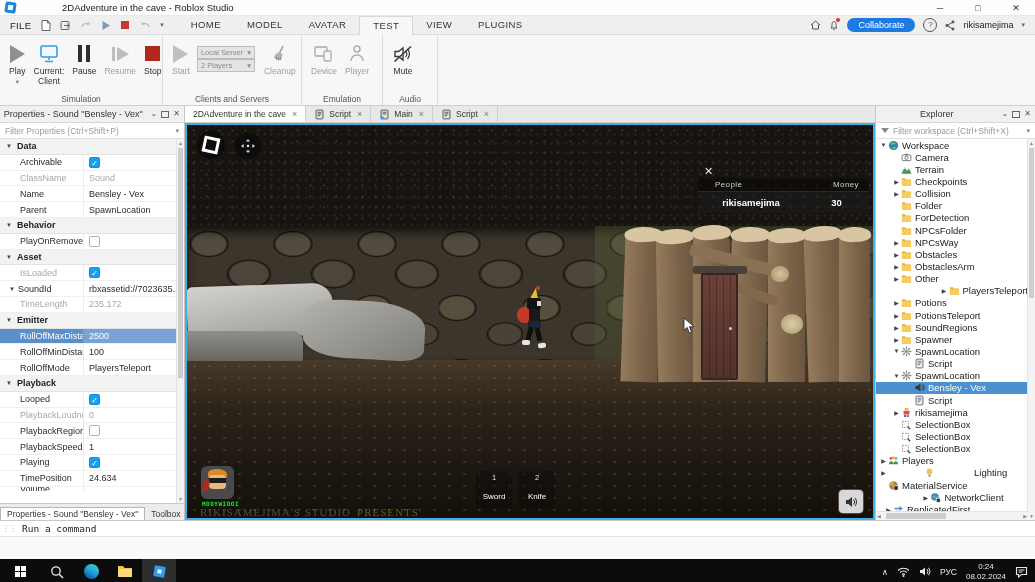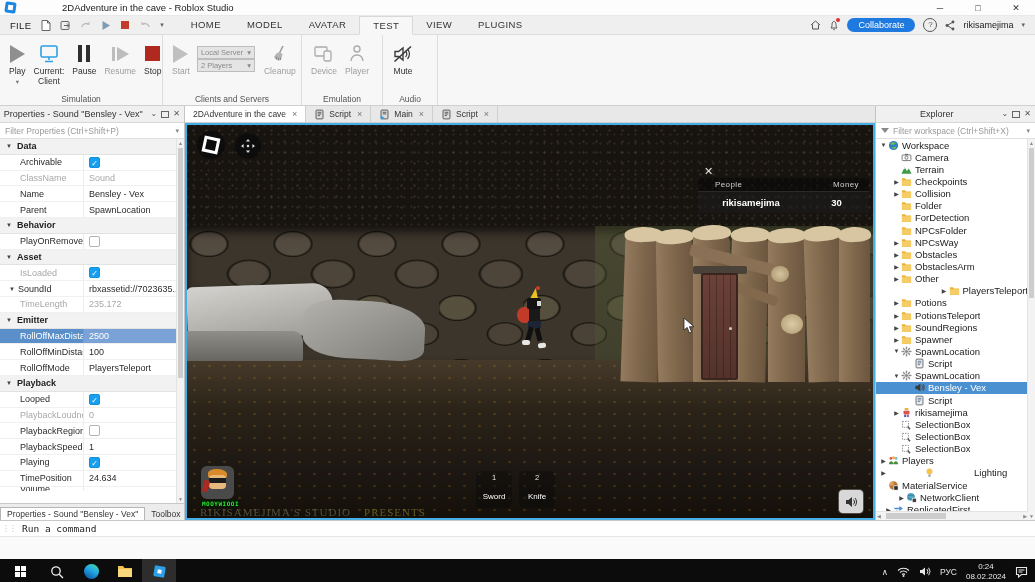--- a/index.html
+++ b/index.html
@@ -179,21 +179,21 @@
     display:flex;align-items:center;justify-content:center;box-shadow:0 0 0 1px rgba(255,255,255,.25);}
   .avatar{position:absolute;left:14px;top:341px;width:33px;height:33px;border-radius:6px;background:#4a4a4a;overflow:hidden;}
   .avatar .hair{position:absolute;left:7px;top:3px;width:19px;height:9px;background:#d98b2b;border-radius:45% 55% 20% 20%;}
   .avatar .skin{position:absolute;left:8px;top:9px;width:17px;height:14px;background:#e8b97c;border-radius:4px;}
   .avatar .shades{position:absolute;left:8px;top:12px;width:17px;height:5px;background:#1c1c1c;}
   .avatar .red{position:absolute;left:2px;top:14px;width:6px;height:12px;background:#a82a22;border-radius:2px;transform:rotate(14deg);}
   .pixeltext{position:absolute;left:14px;top:375px;font-family:"DejaVu Sans Mono",monospace;font-size:6px;font-weight:bold;
     color:#35e035;background:#041a04;letter-spacing:.5px;padding:0 1px;}
   .studioline{position:absolute;left:13px;top:381px;font-family:"Liberation Serif",serif;font-size:11px;letter-spacing:1px;
     color:rgba(128,128,102,.55);white-space:nowrap;}
-  .presents{color:rgba(150,138,48,.6);margin-left:13px;}
+  .presents{color:rgba(150,138,48,.6);margin-left:6px;}
   .gamecursor{position:absolute;left:496px;top:192px;}
 
   
   .explorer{width:160px;border-left:1px solid #c4c4c4;display:flex;flex-direction:column;box-sizing:border-box;}
   .etreewrap{flex:1;position:relative;overflow:hidden;}
   .etree{position:absolute;left:0;top:0;right:7px;bottom:8px;overflow:hidden;}
   .erow{height:12.15px;display:flex;align-items:center;font-size:9.5px;color:#1a1a1a;white-space:nowrap;}
   .erow.sel{background:#4b91d2;color:#fff;}
   .exp{width:9px;font-size:6px;color:#444;text-align:center;flex:none;}
   .erow.sel .exp{color:#fff;}
@@ -1023,21 +1023,21 @@
             <span class="exp"></span>
             <span class="ticon">
               <svg viewBox="0 0 12 12">
                 <circle cx="6" cy="6" r="4.6" fill="#b8793a"></circle>
                 <path d="M6 1.4A4.6 4.6 0 0 0 1.4 6H6z" fill="#e0a45f"></path>
                 <rect x="6.4" y="6.4" width="4.6" height="4.6" fill="#2a2a2a" stroke="#fff" stroke-width=".7"></rect>
               </svg>
             </span>
             <span class="elabel">MaterialService</span>
           </div>
-          <div class="erow" style="padding-left: 21px;">
+          <div class="erow" style="padding-left: 21px; justify-content: center;">
             <span class="exp">▶</span>
             <span class="ticon">
               <svg viewBox="0 0 12 12">
                 <circle cx="5.4" cy="5.4" r="4.2" fill="#53a7c5"></circle>
                 <path d="M1.8 4.4c2-1.4 5.2-1.4 7.2 0M1.8 6.6c2 1.4 5.2 1.4 7.2 0" stroke="#2a6f8a" fill="none" stroke-width=".8"></path>
                 <rect x="6.8" y="6.8" width="4.4" height="4.4" fill="#3a3a3a" stroke="#fff" stroke-width=".7"></rect>
               </svg>
             </span>
             <span class="elabel">NetworkClient</span>
           </div>

